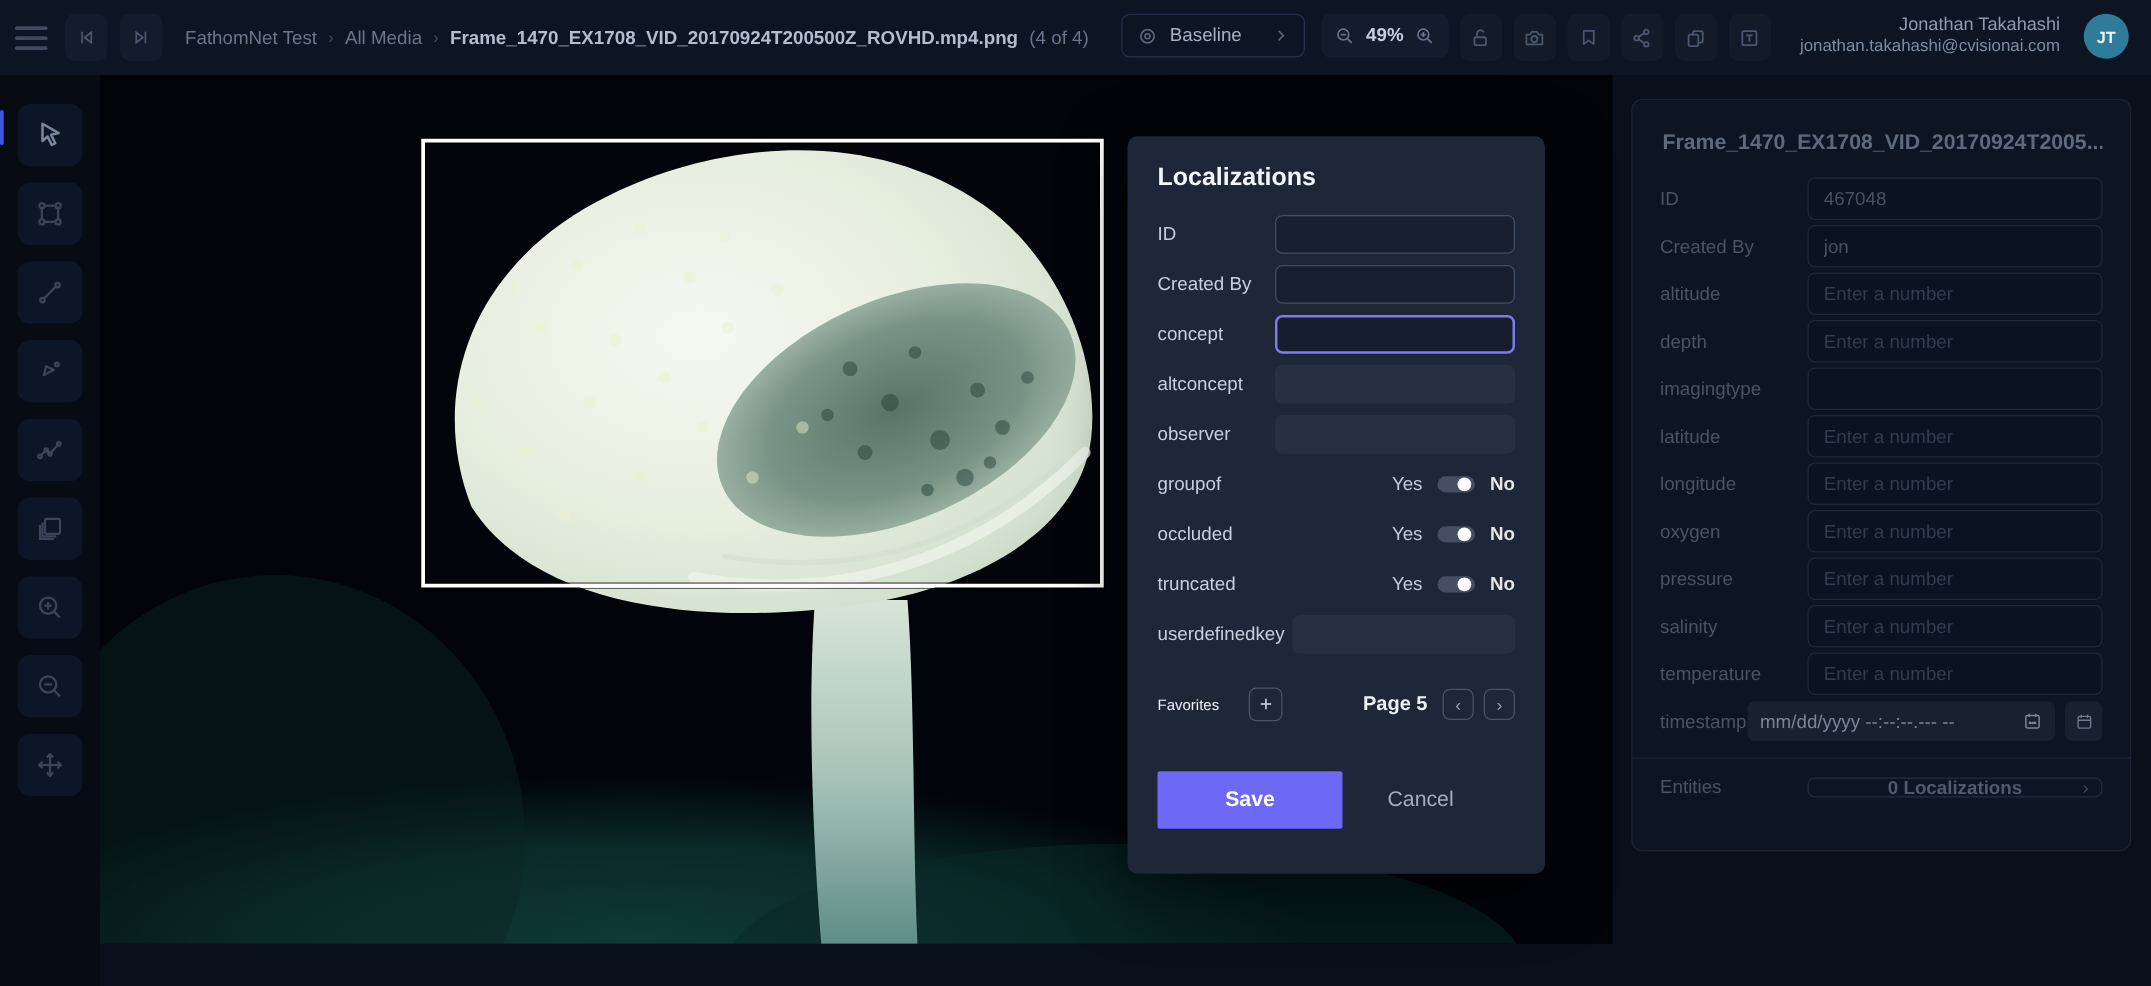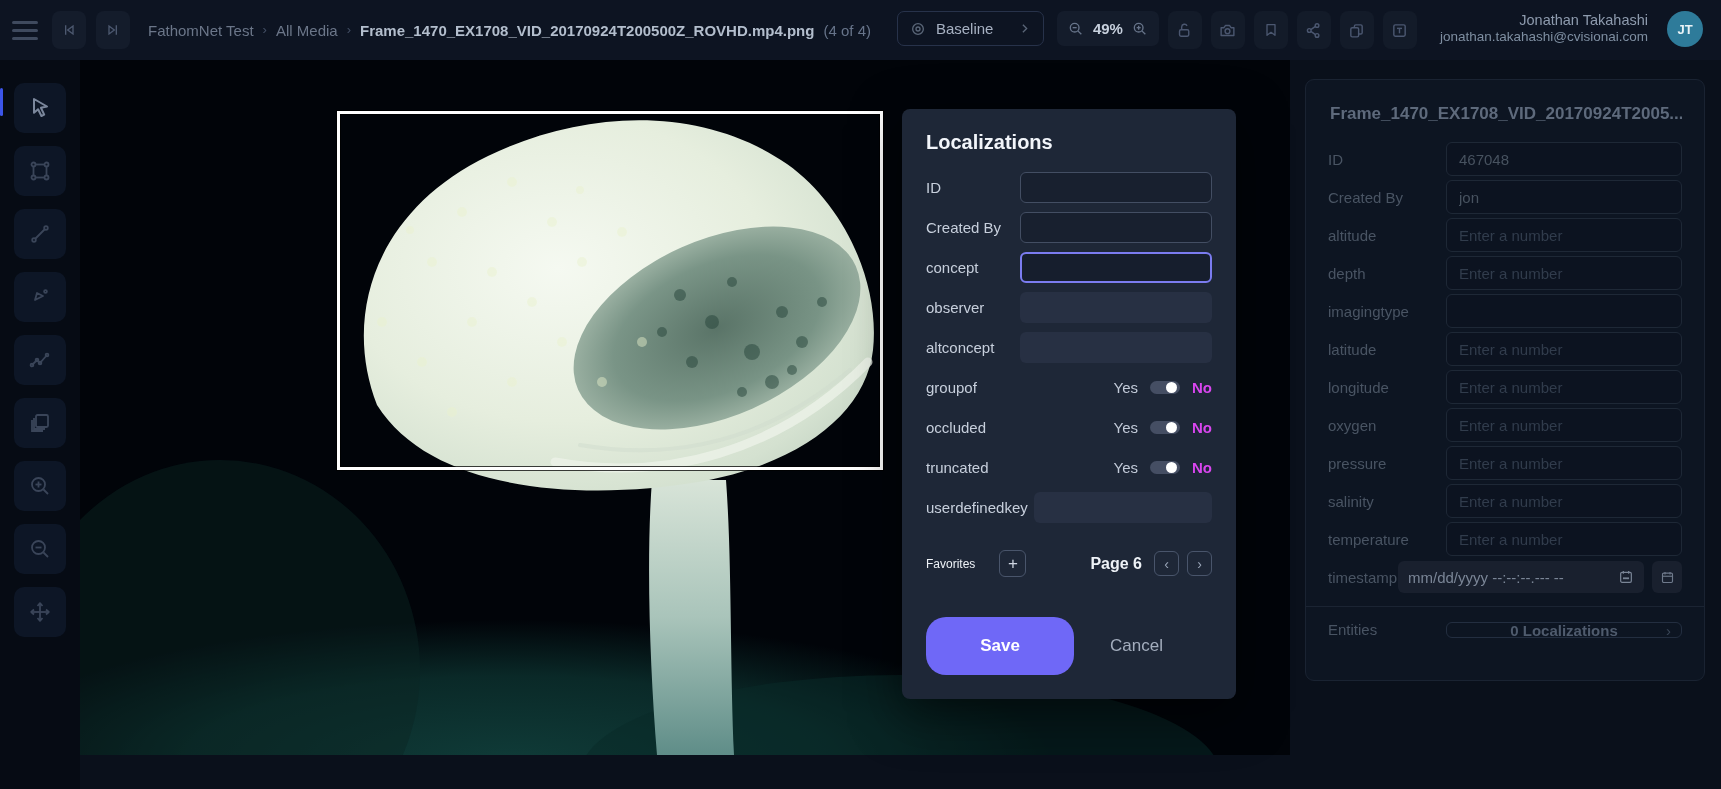--- a/index.html
+++ b/index.html
@@ -84,33 +84,33 @@
   .f-row label { flex:1; font-size:15px; color:#c7cfdc; }
   .f-input { width:192px; height:31px; border-radius:6px; padding:0 10px; font-size:15px;
              color:#e7ecf3; font-family:"Liberation Sans",sans-serif; }
   .f-input.outlined { background:#18202f; border:1px solid #434e63; }
   .f-input.focused  { background:#161e2d; border:2px solid #7b7cf0; }
   .f-input.filled   { background:#273043; border:none; }
   .f-input.udk      { width:178px; }
   .t-row { display:flex; align-items:center; height:31px; margin-bottom:9px; }
   .t-row .tlabel { flex:1; font-size:15px; color:#c7cfdc; }
   .t-yes { font-size:15px; color:#c2cad8; margin-right:12px; }
-  .t-no  { font-size:15px; color:#d946ef; font-weight:700; margin-left:12px; }
+  .t-no  { font-size:15px; color:#e5e5e5; font-weight:700; margin-left:12px; }
   .toggle { width:30px; height:13px; border-radius:7px; background:#454e63; position:relative; border:none; }
   .toggle .knob { position:absolute; left:16px; top:1px; width:11px; height:11px; border-radius:50%; background:#ffffff; }
   .fav-row { display:flex; align-items:center; margin-top:27px; }
   .fav-label { font-size:12px; font-weight:400; color:#eef2f7; margin-right:24px; }
   .plus-btn { width:27px; height:27px; border:1px solid #49556b; border-radius:6px; background:none;
               color:#cfd6e2; font-size:17px; display:flex; align-items:center; justify-content:center; }
   .page-group { margin-left:auto; display:flex; align-items:center; gap:8px; }
   .page-label { font-size:16px; font-weight:700; color:#eef2f7; margin-right:4px; }
   .pg-btn { width:25px; height:25px; border:1px solid #49556b; border-radius:6px; background:none;
             color:#9aa5b8; font-size:14px; display:flex; align-items:center; justify-content:center; }
   .act-row { display:flex; align-items:center; gap:36px; margin-top:40px; }
-  .save-btn { width:148px; height:58px; border:none; border-radius:20px; color:#ffffff;
+  .save-btn { width:148px; height:46px; border:none; border-radius:2px; color:#ffffff;
               font-size:17px; font-weight:600; font-family:"Liberation Sans",sans-serif; }
   .cancel-btn { border:none; background:none; color:#a3adbd; font-size:17px;
                 font-family:"Liberation Sans",sans-serif; }
   svg { display:block; }
 </style>
 </head>
 <body>
 
 <div class="app">
 
@@ -452,25 +452,25 @@
     </div>
     <div class="f-row">
       <label>Created By</label>
       <input class="f-input outlined" style="">
     </div>
     <div class="f-row">
       <label>concept</label>
       <input class="f-input focused" style="">
     </div>
     <div class="f-row">
+      <label>altconcept</label>
+      <input class="f-input filled" style="">
+    </div>
+    <div class="f-row">
       <label>observer</label>
-      <input class="f-input filled" style="">
-    </div>
-    <div class="f-row">
-      <label>altconcept</label>
       <input class="f-input filled" style="">
     </div>
 
     <div class="t-row">
       <span class="tlabel">groupof</span>
       <span class="t-yes">Yes</span>
       <button class="toggle">
           <span class="knob"></span>
         </button>
       <span class="t-no">No</span>
@@ -494,21 +494,21 @@
 
     <div class="f-row">
       <label>userdefinedkey</label>
       <input class="f-input filled udk" style="">
     </div>
 
     <div class="fav-row">
       <span class="fav-label">Favorites</span>
       <button class="plus-btn">+</button>
       <div class="page-group">
-        <span class="page-label">Page 6</span>
+        <span class="page-label">Page 5</span>
         <button class="pg-btn">‹</button>
         <button class="pg-btn">›</button>
       </div>
     </div>
 
     <div class="act-row">
       <button class="save-btn" style="background:#6f68f7">Save</button>
       <button class="cancel-btn">Cancel</button>
     </div>
   </section>

